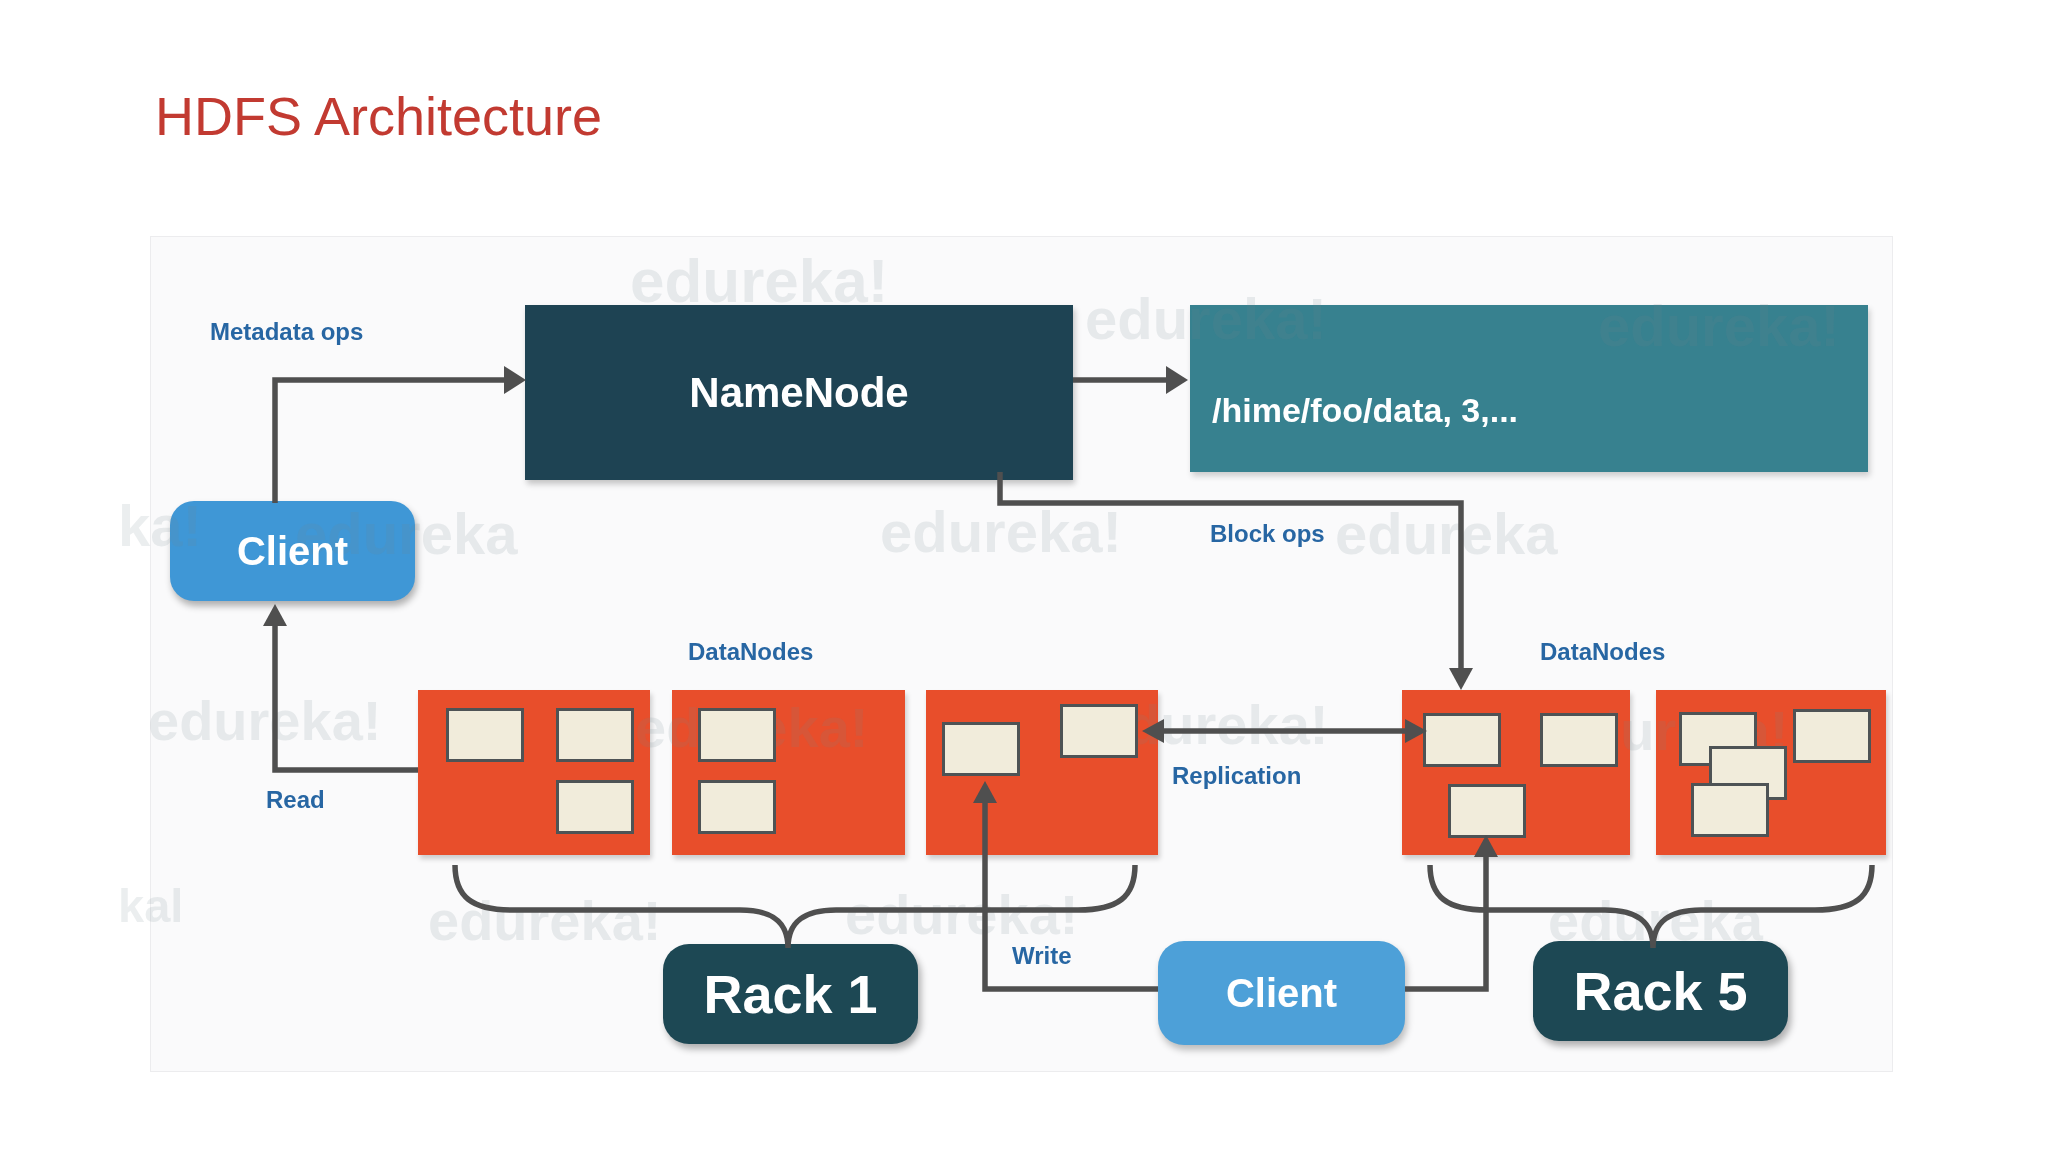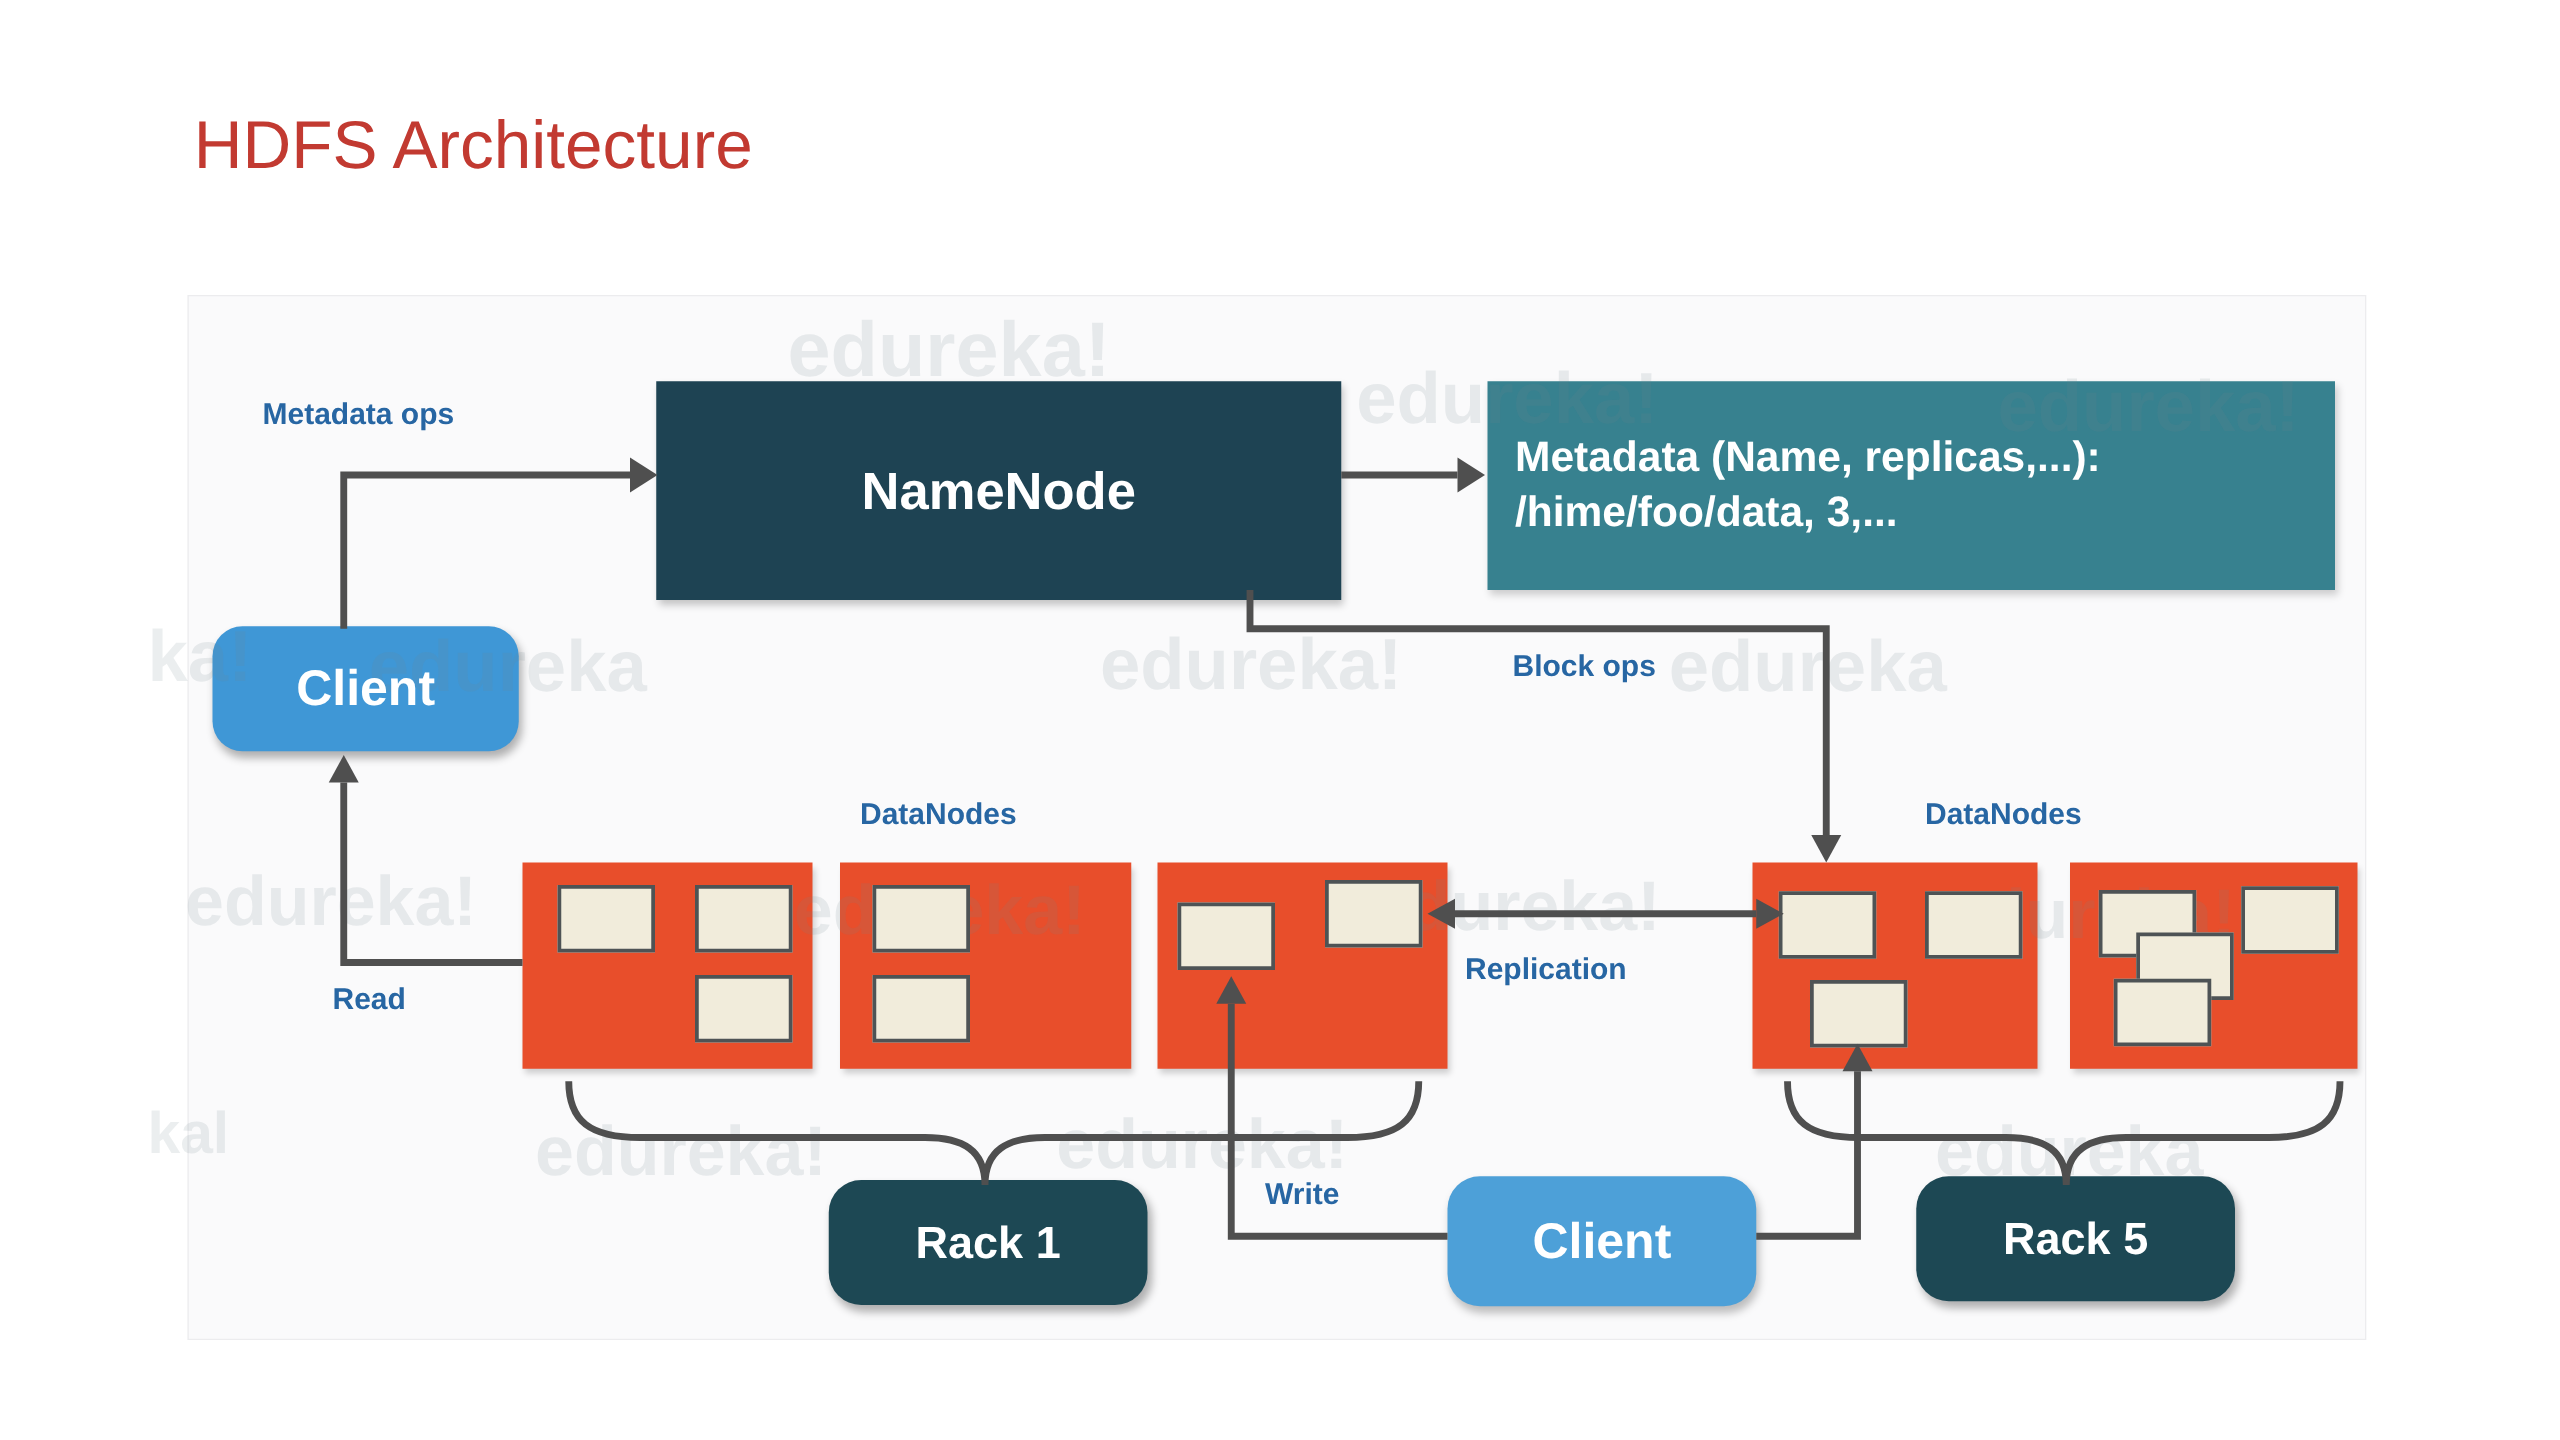--- a/index.html
+++ b/index.html
@@ -33,21 +33,21 @@
 
   .client-top { left: 170px; top: 501px; width: 245px; height: 100px; background: #3f97d6;
                 border-radius: 24px; box-shadow: 2px 5px 7px rgba(0,0,0,0.3); }
   .client-top .txt { font-size: 40px; }
 
   .client-bottom { left: 1158px; top: 941px; width: 247px; height: 104px; background: #4da0d8;
                    border-radius: 26px; box-shadow: 2px 5px 7px rgba(0,0,0,0.25); }
   .client-bottom .txt { font-size: 40px; }
 
   .rack { background: #1d4854; border-radius: 26px; box-shadow: 3px 5px 7px rgba(0,0,0,0.3); }
-  .rack .txt { font-size: 36px; }
+  .rack .txt { font-size: 54px; }
   .rack1 { left: 663px; top: 944px; width: 255px; height: 100px; }
   .rack2 { left: 1533px; top: 941px; width: 255px; height: 100px; }
 
   
   .dn { position: absolute; top: 690px; height: 165px; background: #e84e2b;
         box-shadow: 2px 4px 5px rgba(0,0,0,0.18); }
   .dn1 { left: 418px;  width: 232px; }
   .dn2 { left: 672px;  width: 233px; }
   .dn3 { left: 926px;  width: 232px; }
   .dn4 { left: 1402px; width: 228px; }
@@ -95,21 +95,21 @@
 <span class="wm" style="left:428px;  top:888px; font-size:56px;">edureka!</span>
 <span class="wm" style="left:845px;  top:882px; font-size:56px;">edureka!</span>
 <span class="wm" style="left:1548px; top:888px; font-size:56px;">edureka</span>
 
 <div class="node namenode">
   <span class="txt">NameNode</span>
 </div>
 
 <div class="node metabox">
   <span class="txt">
-    <span>Metadata (Name, replicas,...):</span><br>
+    <br>
     <span>/hime/foo/data, 3,...</span>
   </span>
 </div>
 
 <div class="node client-top">
   <span class="txt">Client</span>
 </div>
 <div class="node client-bottom">
   <span class="txt">Client</span>
 </div>

